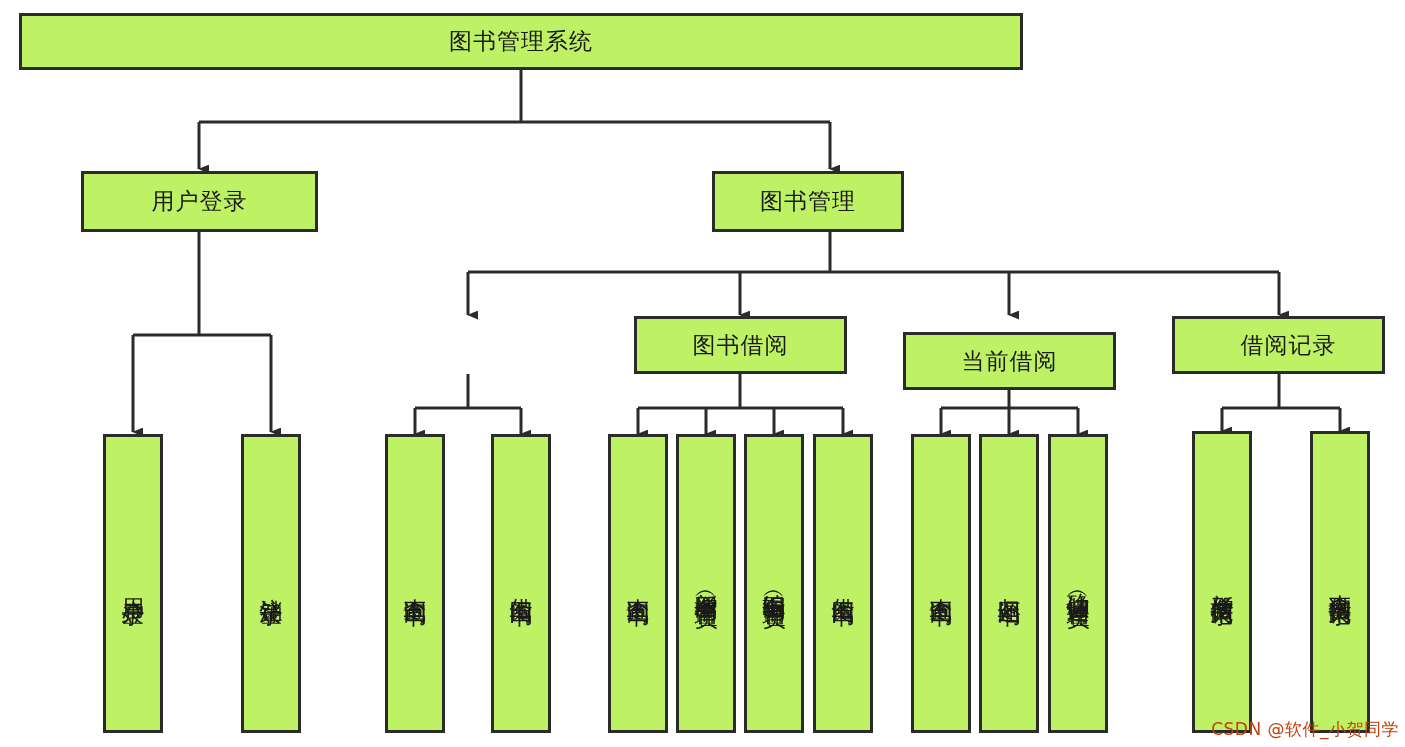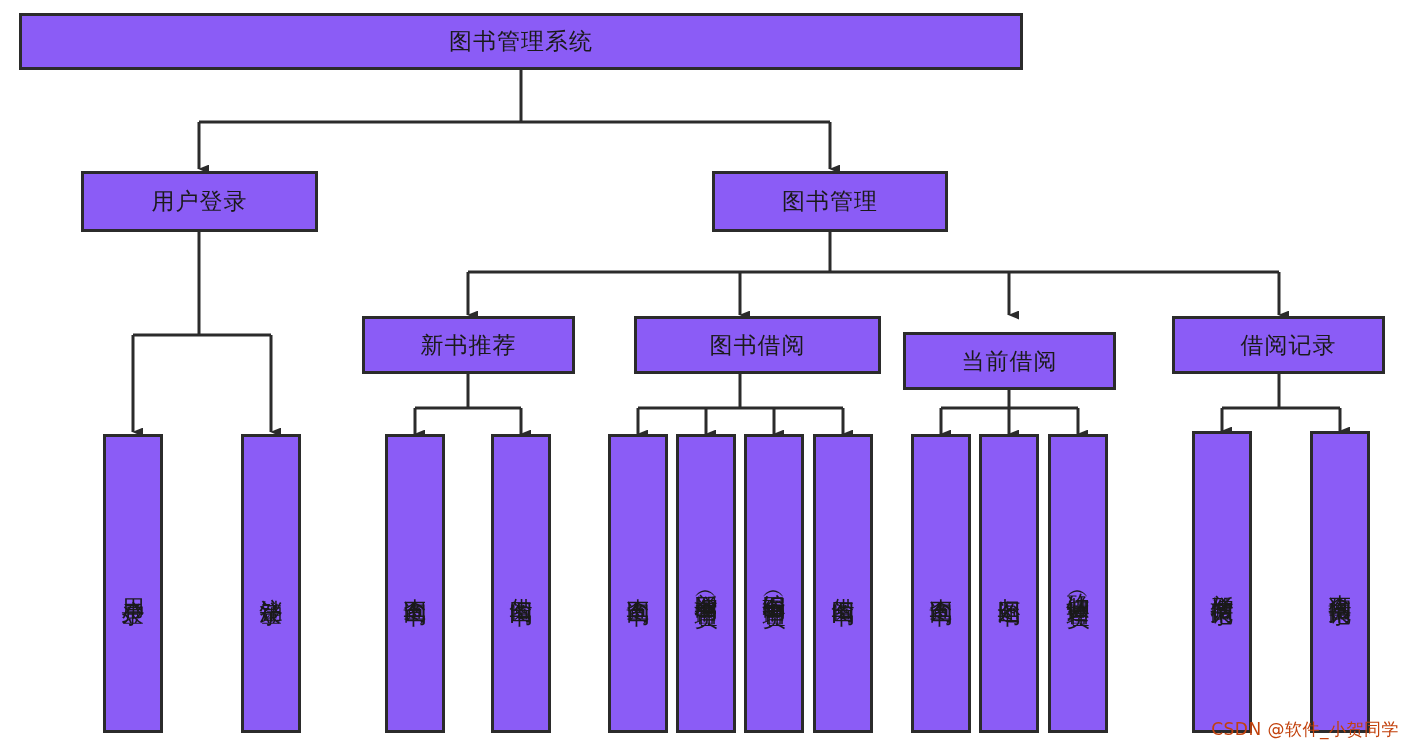--- a/index.html
+++ b/index.html
@@ -14,21 +14,21 @@
     position: relative;
     width: 1405px;
     height: 747px;
     background: #ffffff;
     overflow: hidden;
   }
   .node {
     position: absolute;
     box-sizing: border-box;
     border: 3px solid #2b2b2b;
-    background: #8b5cf6;
+    background: #bef264;
     display: flex;
     align-items: center;
     justify-content: center;
     color: #1a1a1a;
     z-index: 3;
   }
   .node.horiz {
     font-size: 23px;
     letter-spacing: 1px;
   }
@@ -125,28 +125,25 @@
     </g>
   </svg>
 
   <div class="node horiz" style="left:19px; top:13px; width:1004px; height:57px;">
     <span>图书管理系统</span>
   </div>
 
   <div class="node horiz" style="left:81px; top:171px; width:237px; height:61px;">
     <span>用户登录</span>
   </div>
-  <div class="node horiz" style="left:712px; top:171px; width:236px; height:61px;">
+  <div class="node horiz" style="left:712px; top:171px; width:192px; height:61px;">
     <span>图书管理</span>
   </div>
 
-  <div class="node horiz" style="left:362px; top:316px; width:213px; height:58px;">
-    <span>新书推荐</span>
-  </div>
-  <div class="node horiz" style="left:634px; top:316px; width:247px; height:58px;text-align:center;">
+  <div class="node horiz" style="left:634px; top:316px; width:213px; height:58px;text-align:center;">
     <span>图书借阅</span>
   </div>
   <div class="node horiz" style="left:903px; top:316px; width:213px; height:58px;margin-top:16px;">
     <span>当前借阅</span>
   </div>
   <div class="node horiz" style="left:1172px; top:316px; width:213px; height:58px;padding-left:20px;">
     <span>借阅记录</span>
   </div>
 
   <div class="node vert" style="left:103px; top:434px; width:60px; height:299px;">

